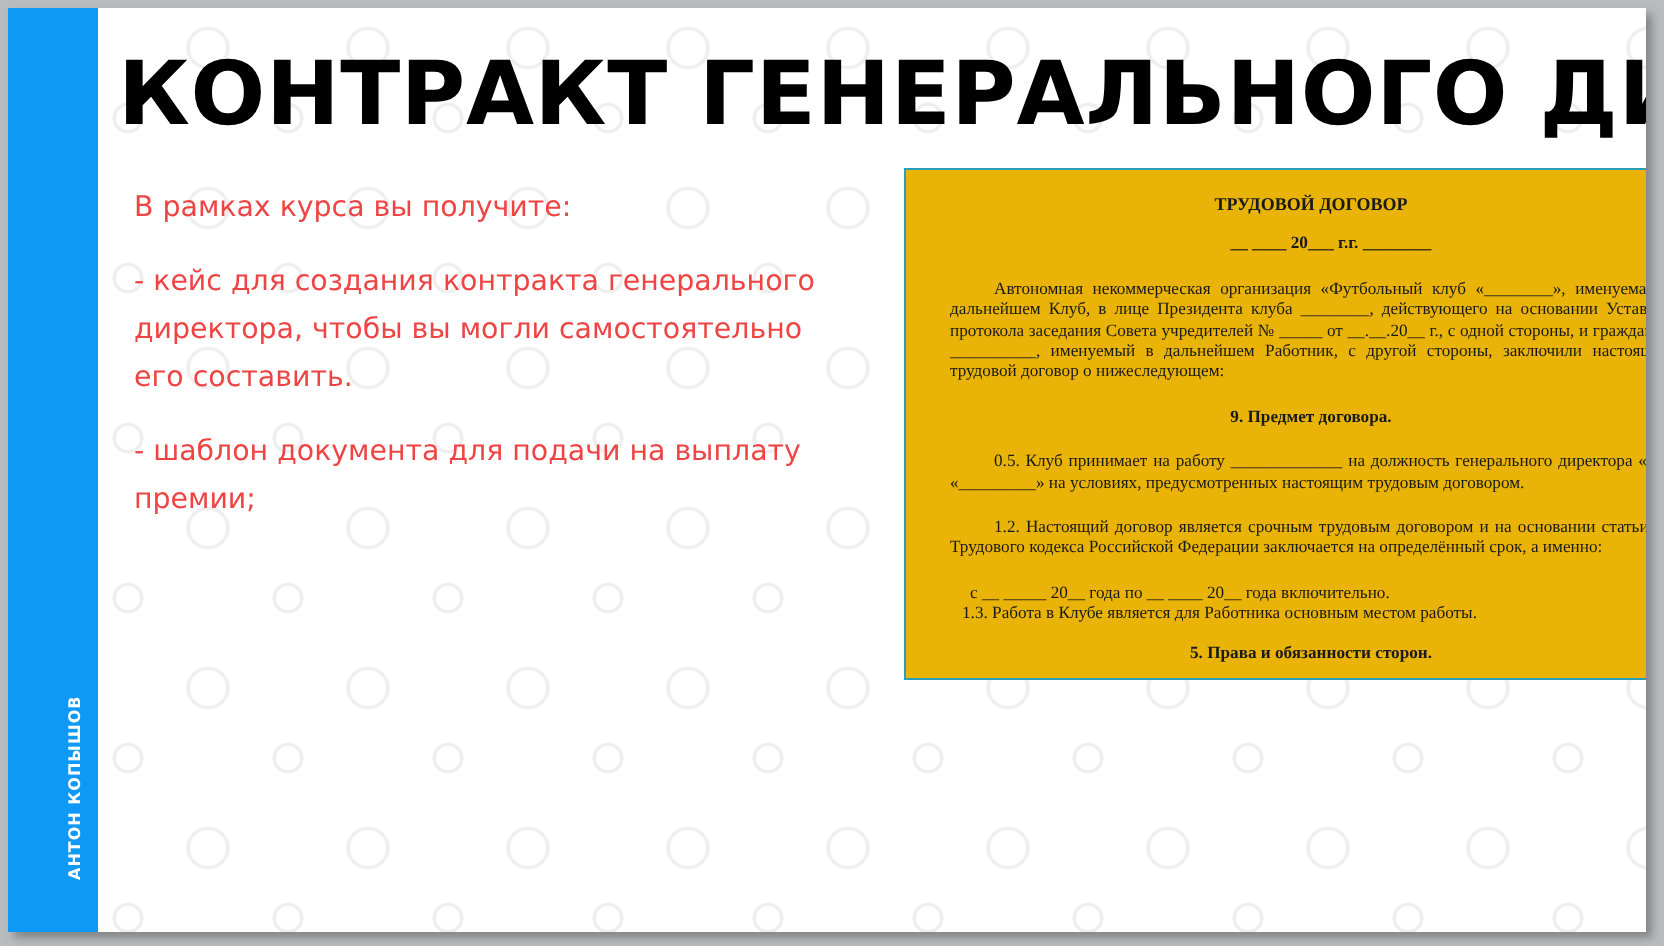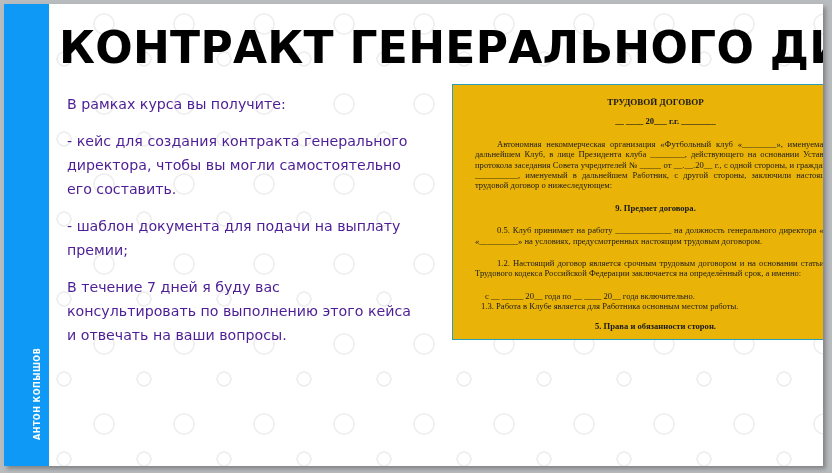--- a/index.html
+++ b/index.html
@@ -47,21 +47,21 @@
     font-size: 44px;
     letter-spacing: 0.3px;
     color: #000000;
     white-space: nowrap;
   }
   .body-text {
     position: absolute; left: 63px; top: 88px; width: 345px;
     font-family: "DejaVu Sans", sans-serif;
     font-size: 14.2px;
     line-height: 24px;
-    color: #4c1d95;
+    color: #ef4444;
   }
   .body-text p { margin: 0 0 13px 0; }
   .doc {
     position: absolute; left: 448px; top: 80px;
     width: 407px; height: 256px;
     border: 1.5px solid #2b9fba;
     background: #eab308;
     overflow: hidden;
     font-family: "Liberation Serif", serif;
     font-size: 8.6px;
@@ -94,21 +94,20 @@
   <div class="sidebar">
     <div class="sidebar-name">АНТОН КОПЫШОВ</div>
   </div>
 
   <div class="title">КОНТРАКТ ГЕНЕРАЛЬНОГО ДИРЕКТОРА</div>
 
   <div class="body-text">
     <p>В рамках курса вы получите:</p>
     <p>- кейс для создания контракта генерального директора, чтобы вы могли самостоятельно его составить.</p>
     <p>- шаблон документа для подачи на выплату премии;</p>
-    <p>В течение 7 дней я буду вас консультировать по выполнению этого кейса и отвечать на ваши вопросы.</p>
   </div>
 
   <div class="doc">
     <div class="doc-title">ТРУДОВОЙ ДОГОВОР</div>
     <div class="doc-dateline">
       <span>__ ____ 20___ г.</span>
       <span>г. ________</span>
     </div>
     <p class="doc-para">Автономная некоммерческая организация «Футбольный клуб «________», именуемая в дальнейшем Клуб, в лице Президента клуба ________, действующего на основании Устава и протокола заседания Совета учредителей № _____ от __.__.20__ г., с одной стороны, и гражданин __________, именуемый в дальнейшем Работник, с другой стороны, заключили настоящий трудовой договор о нижеследующем:</p>
     <div class="doc-section">9. Предмет договора.</div>

